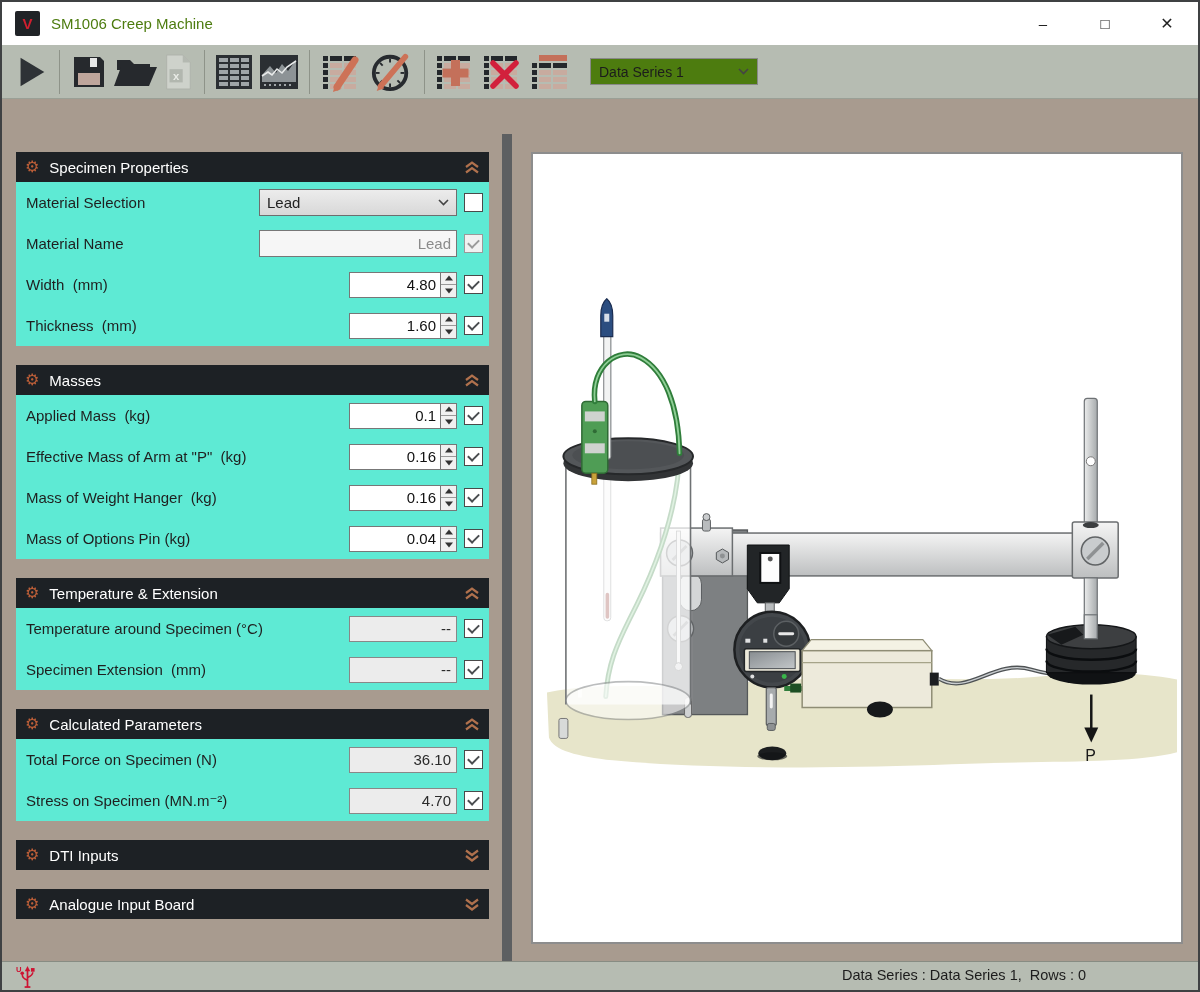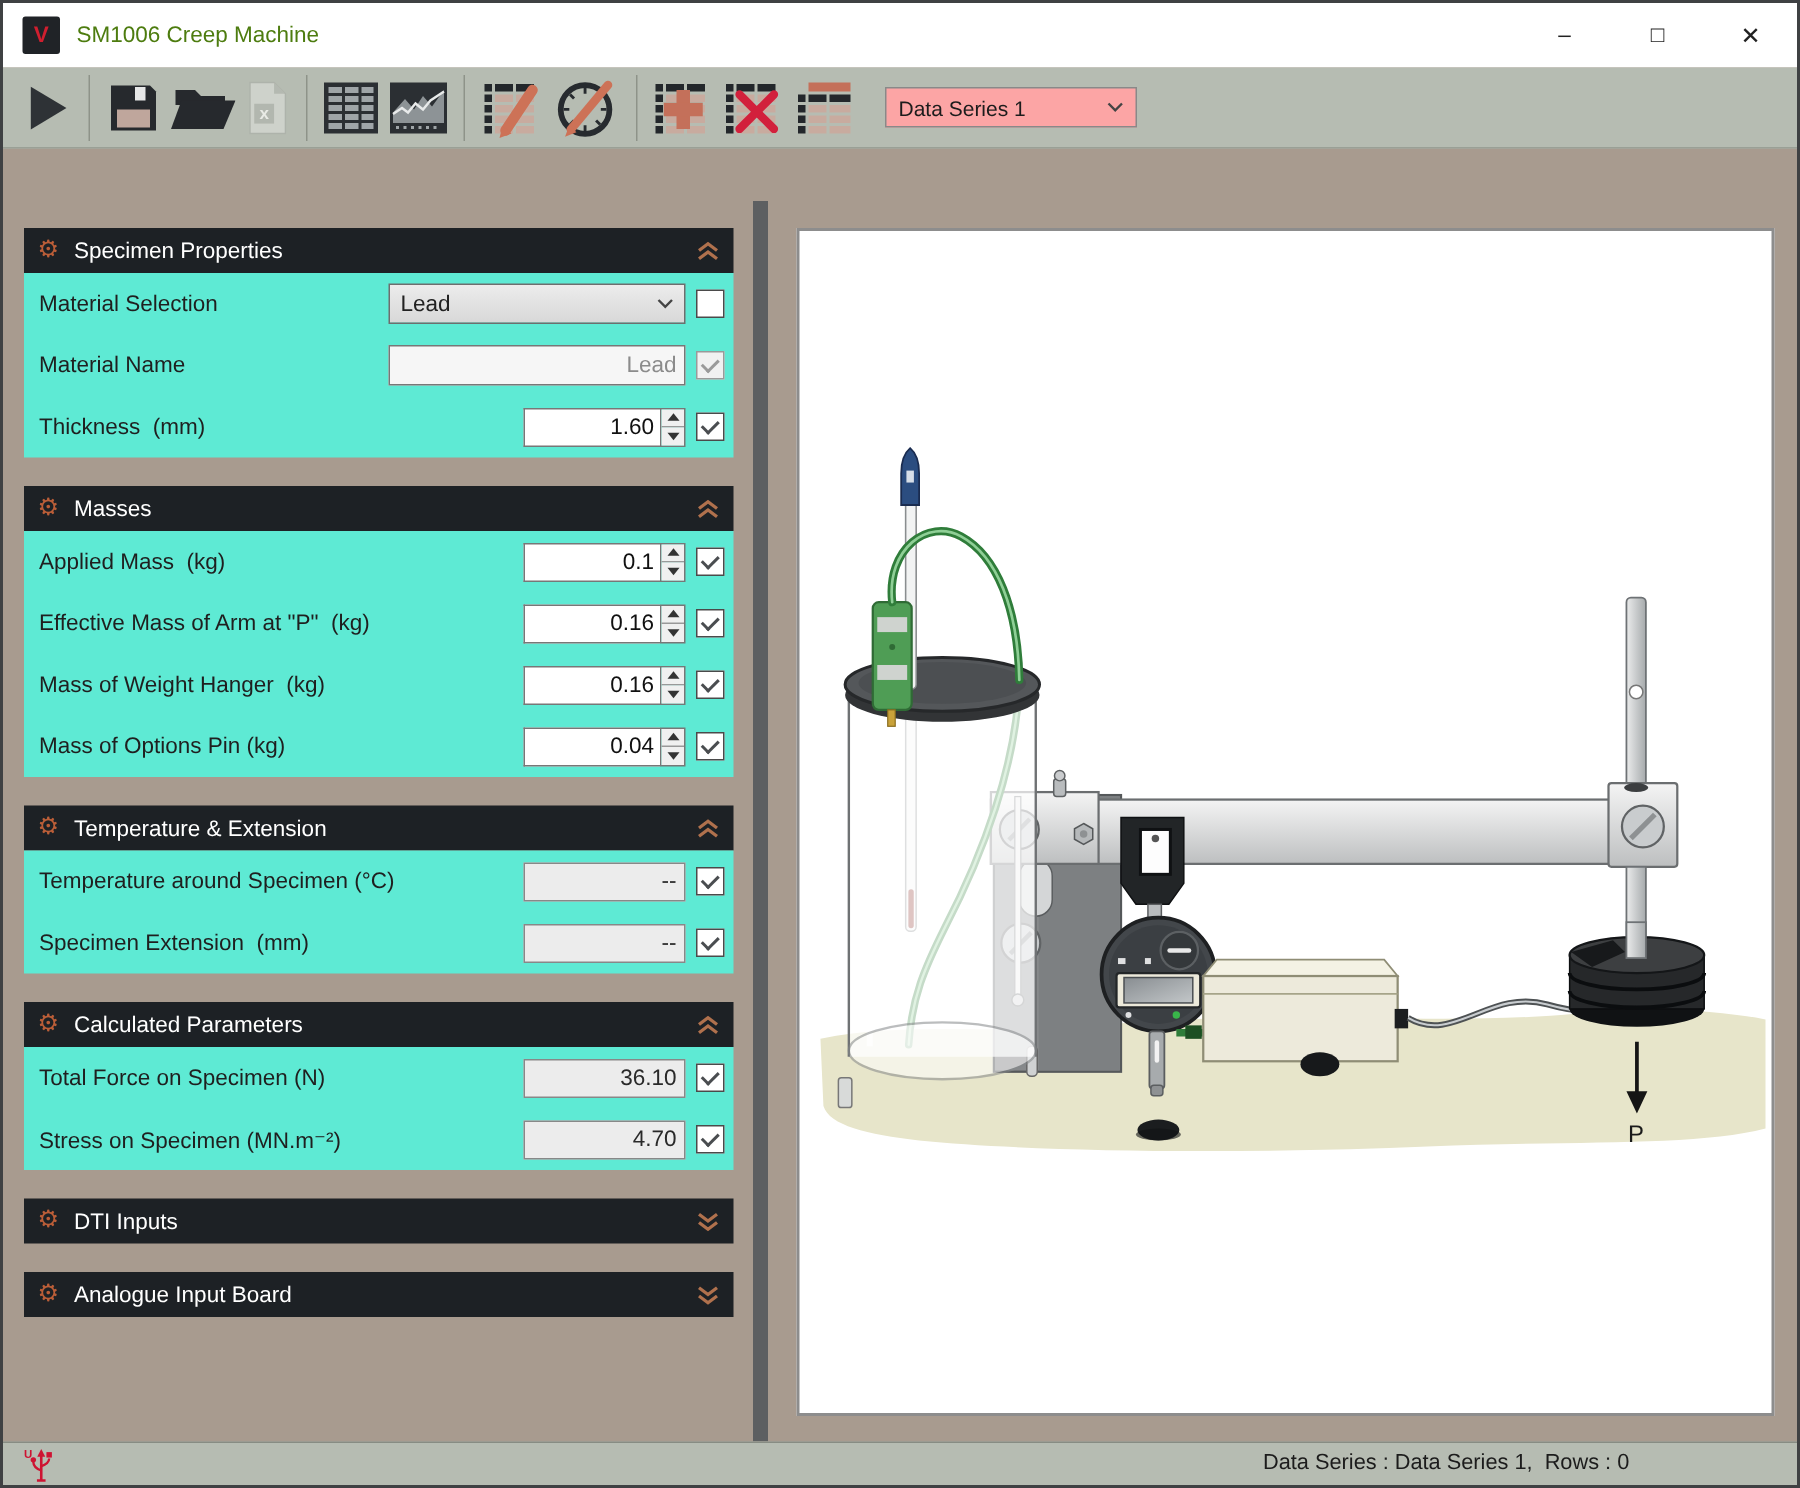--- a/index.html
+++ b/index.html
@@ -16,21 +16,21 @@
   .win-btn.close { font-size:16px; }
 
   
   .menubar { height:33px; background:#595959; display:flex; align-items:center; padding-left:10px; }
   .menu-item { padding:0 13px; color:#f4f4f4; font-size:15px; line-height:33px; }
 
   
   .toolbar { height:54px; background:#b6bcb2; display:flex; align-items:center; padding-left:8px; border-bottom:1px solid #9aa096; }
   .tb-sep { width:1px; height:44px; background:#8e9389; margin:0 7px; }
   .tb-ic { display:flex; align-items:center; justify-content:center; margin:0 2px; }
-  .dropdown { width:168px; height:27px; background:#fca5a5; border:1px solid #898989; display:flex; align-items:center;
+  .dropdown { width:168px; height:27px; background:#4d7c0f; border:1px solid #898989; display:flex; align-items:center;
               padding:0 8px; margin-left:16px; font-size:14px; color:#1c1c1c; }
   .dropdown svg { margin-left:auto; }
 
   
   .content { position:absolute; top:132px; bottom:29px; left:0; right:0; display:flex; }
   .left-pane { width:500px; background:#a89b8f; padding:18px 13px 0 14px; }
   .splitter { width:10px; background:#5d5f61; }
   .right-pane { position:relative; flex:1; background:#a89b8f; }
   .canvas { position:absolute; left:19px; top:18px; width:652px; height:792px; background:#ffffff; border:2px solid #8d8d8d; }
 
@@ -310,20 +310,31 @@
             <div class="cb"></div>
           </div>
           <div class="row">
             <span class="row-label">Material Name</span>
             <div class="ctrl">
                 <input class="txt" value="Lead" style="">
               </div>
             <div class="cb checked disabled"></div>
           </div>
           <div class="row">
+            <span class="row-label">Width  (mm)</span>
+            <div class="ctrl">
+                <input class="num" value="4.80" style="">
+              <div class="spinner">
+                  <div class="sp up"></div>
+                  <div class="sp dn"></div>
+                </div>
+              </div>
+            <div class="cb checked"></div>
+          </div>
+          <div class="row">
             <span class="row-label">Thickness  (mm)</span>
             <div class="ctrl">
                 <input class="num" value="1.60" style="">
               <div class="spinner">
                   <div class="sp up"></div>
                   <div class="sp dn"></div>
                 </div>
               </div>
             <div class="cb checked"></div>
           </div>

